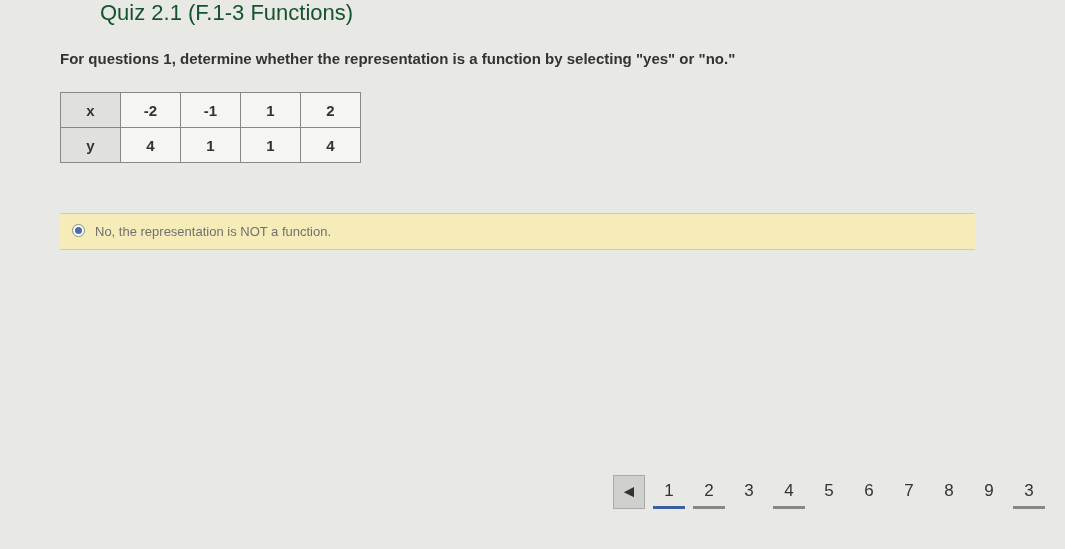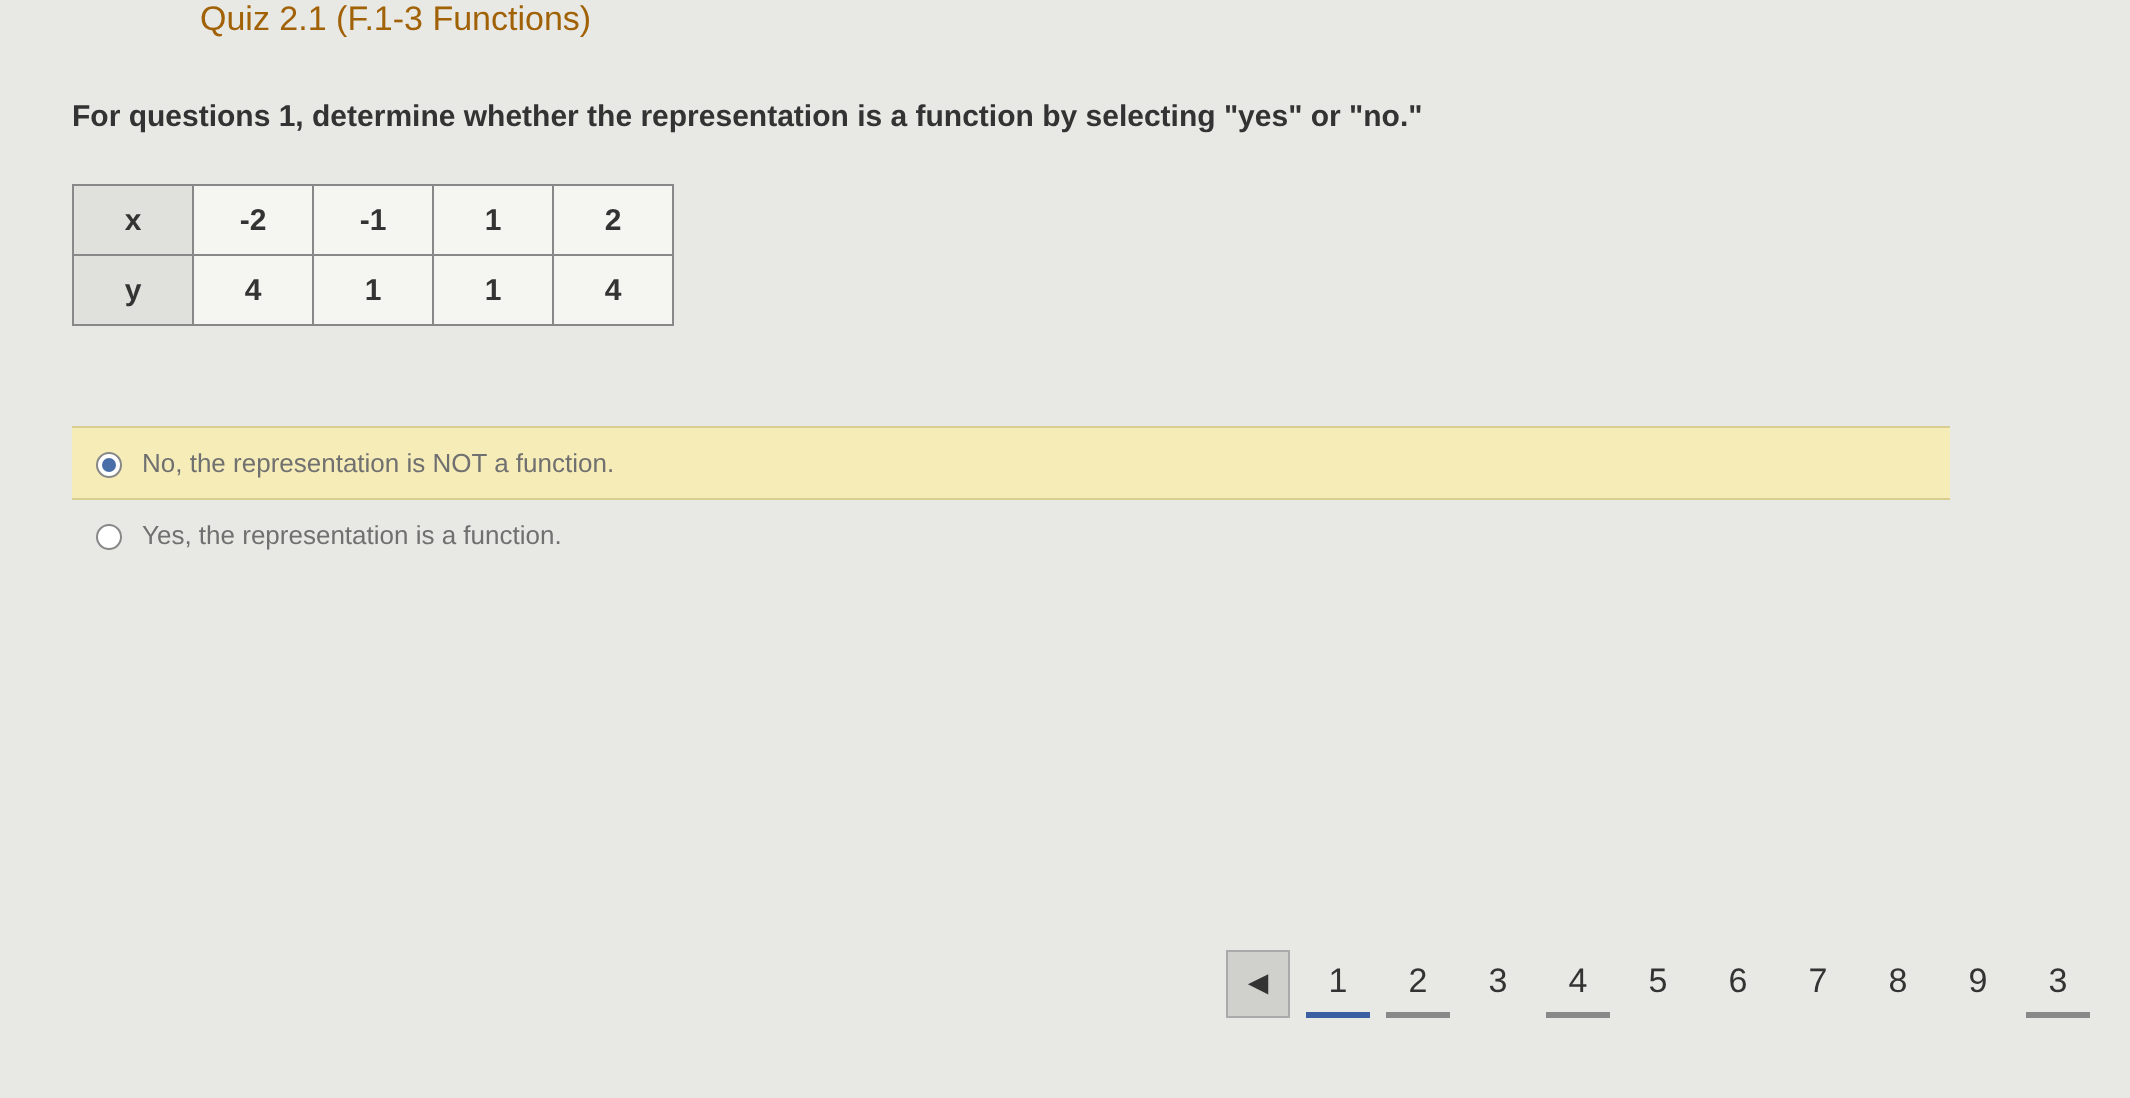--- a/index.html
+++ b/index.html
@@ -12,26 +12,26 @@
       background: #e8e8e4;
       width: 1065px;
       height: 549px;
       position: relative;
       color: #333;
     }
     .header-title {
       position: absolute;
       top: 0;
       left: 100px;
-      font-size: 17px;
-      color: #a16207;
+      font-size: 22px;
+      color: #14532d;
       font-weight: 500;
     }
     .content {
-      padding: 50px 90px 0 36px;
+      padding: 50px 90px 0 60px;
     }
     .instruction {
       font-size: 15px;
       font-weight: 600;
       color: #333;
       margin-bottom: 25px;
     }
     .data-table {
       border-collapse: collapse;
       margin-bottom: 50px;
@@ -48,21 +48,21 @@
     }
     .data-table td.header-cell {
       background: #e0e0dc;
       font-weight: 700;
     }
     .answer-options {
       width: 100%;
     }
     .option {
       display: flex;
-      align-items: flex-end;
+      align-items: flex-start;
       padding: 10px 12px;
       font-size: 13px;
       color: #707070;
       gap: 10px;
     }
     .option.selected {
       background: #f5ecb8;
       border-top: 1px solid #d8ce90;
       border-bottom: 1px solid #d8ce90;
     }
@@ -147,24 +147,20 @@
       <td>4</td>
     </tr>
   </tbody>
     </table>
 
   <div class="answer-options">
     <div class="option selected">
       <span class="radio checked"></span>
       <span class="option-label">No, the representation is NOT a function.</span>
     </div>
-    <div class="option">
-      <span class="radio"></span>
-      <span class="option-label">Yes, the representation is a function.</span>
-    </div>
   </div>
 </div>
 
 <div class="pagination">
   <div class="page-btn prev">◄</div>
   <div class="page-btn current">1</div>
   <div class="page-btn answered">2</div>
   <div class="page-btn">3</div>
   <div class="page-btn answered">4</div>
   <div class="page-btn">5</div>

